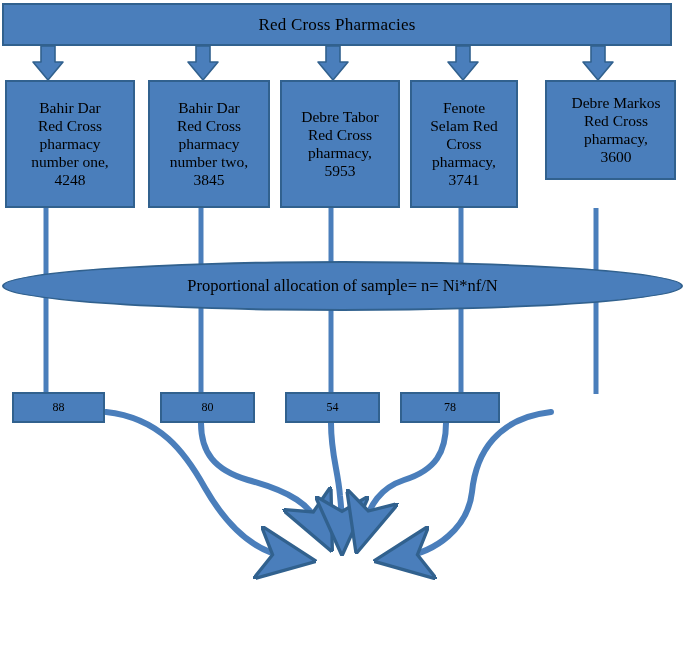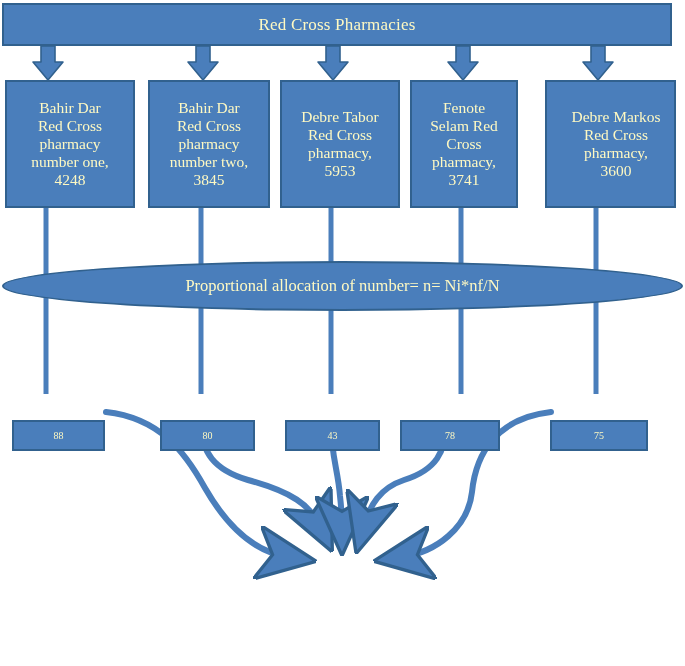--- a/index.html
+++ b/index.html
@@ -24,21 +24,21 @@
     top: 0;
     width: 685px;
     height: 666px;
     pointer-events: none;
   }
   .node {
     position: absolute;
     box-sizing: border-box;
     background: #4a7ebb;
     border: 2px solid #31618e;
-    color: #fef9c3;
+    color: #000000;
     display: flex;
     align-items: center;
     justify-content: center;
     text-align: center;
     line-height: 1.16;
     z-index: 2;
   }
   .banner {
     font-size: 17px;
     letter-spacing: .2px;
@@ -46,22 +46,21 @@
   .stratum {
     font-size: 15.5px;
     padding: 4px 5px;
     white-space: pre-line;
   }
   .alloc-ellipse {
     border-radius: 50%;
     font-size: 16.5px;
   }
   .sample {
-    font-size: 10px;
-    margin-top: 28px;
+    font-size: 12px;
   }
   .total {
     border-radius: 50%;
     font-size: 15px;
   }
 </style>
 </head>
 <body>
 
 <div id="diagram-root">
@@ -134,45 +133,42 @@
   </div>
 
   <div class="node stratum" style="left:410px; top:80px; width:108px; height:128px;">
     <span>Fenote
 Selam Red
 Cross
 pharmacy,
 3741</span>
   </div>
 
-  <div class="node stratum" style="left:545px; top:80px; width:131px; height:128px;padding-left:16px;">
+  <div class="node stratum" style="left:545px; top:80px; width:131px; height:100px;padding-left:16px;">
     <span>Debre Markos
 Red Cross
 pharmacy,
 3600</span>
   </div>
 
   <div class="node alloc-ellipse" style="left:2px; top:261px; width:681px; height:50px;">
-    <span>Proportional allocation of number= n= Ni*nf/N</span>
+    <span>Proportional allocation of sample= n= Ni*nf/N</span>
   </div>
 
   <div class="node sample" style="left:12px; top:392px; width:93px; height:31px;">
     <span>88</span>
   </div>
 
   <div class="node sample" style="left:160px; top:392px; width:95px; height:31px;text-align:right;">
     <span>80</span>
   </div>
 
   <div class="node sample" style="left:285px; top:392px; width:95px; height:31px;">
-    <span>43</span>
+    <span>54</span>
   </div>
 
   <div class="node sample" style="left:400px; top:392px; width:100px; height:31px;">
     <span>78</span>
   </div>
 
-  <div class="node sample" style="left:550px; top:392px; width:98px; height:31px;">
-    <span>75</span>
-  </div>
 
 
 </div>
 
 </body></html>

